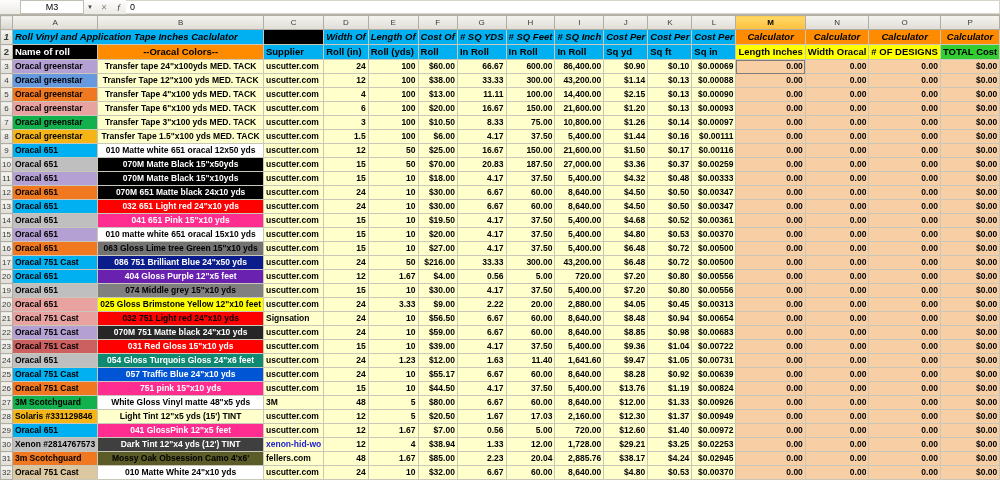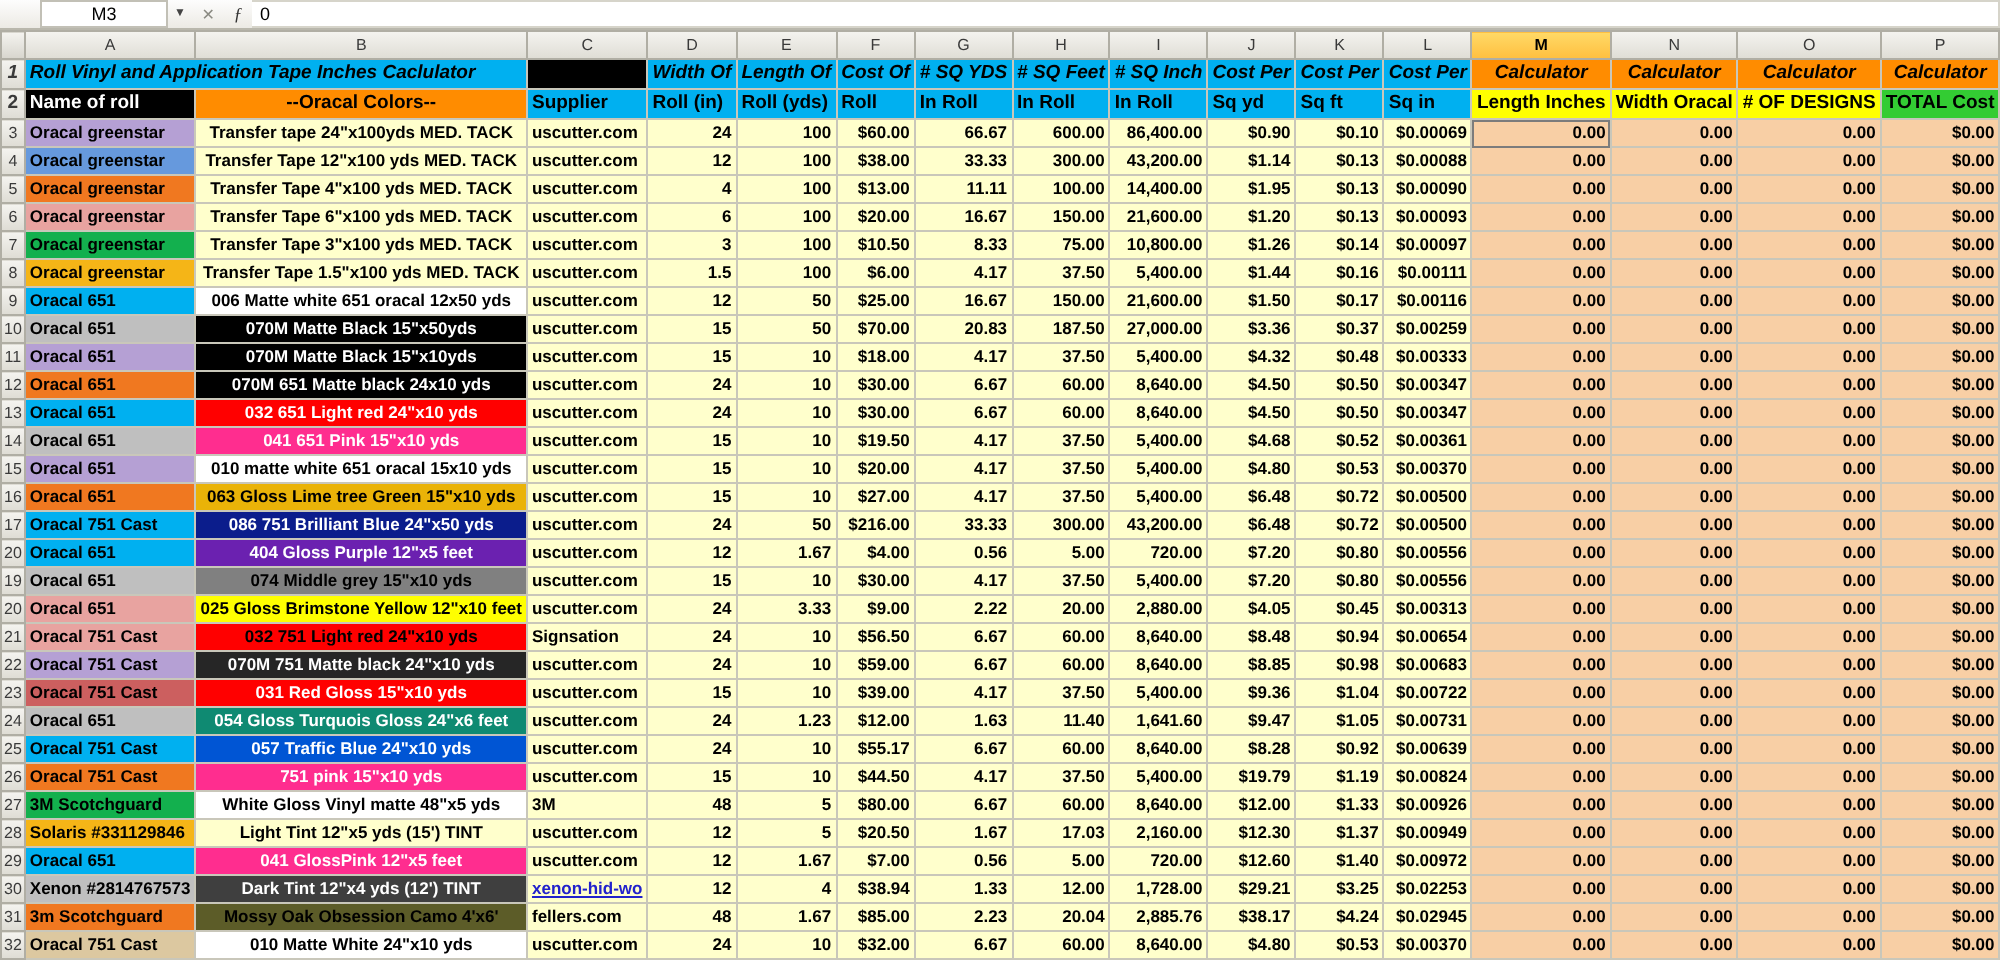--- a/index.html
+++ b/index.html
@@ -189,21 +189,21 @@
           <td class="rh">5</td>
           <td class="c bld" style="background:#f07820;color:#000000">Oracal greenstar</td>
           <td class="c bld ctr" style="background:#ffffcc;color:#000000">Transfer Tape 4"x100 yds MED. TACK</td>
           <td class="c yel bld" style="">uscutter.com</td>
           <td class="c yel num">4</td>
           <td class="c yel num">100</td>
           <td class="c yel num">$13.00</td>
           <td class="c yel num">11.11</td>
           <td class="c yel num">100.00</td>
           <td class="c yel num">14,400.00</td>
-          <td class="c yel num">$1.95</td>
+          <td class="c yel num">$2.15</td>
           <td class="c yel num">$0.13</td>
           <td class="c yel num">$0.00090</td>
           <td class="c calc-cell">0.00</td>
           <td class="c calc-cell">0.00</td>
           <td class="c calc-cell">0.00</td>
           <td class="c calc-cell">$0.00</td>
         </tr>
         <tr>
           <td class="rh">6</td>
           <td class="c bld" style="background:#e8a3a0;color:#000000">Oracal greenstar</td>
@@ -257,21 +257,21 @@
           <td class="c yel num">$0.16</td>
           <td class="c yel num">$0.00111</td>
           <td class="c calc-cell">0.00</td>
           <td class="c calc-cell">0.00</td>
           <td class="c calc-cell">0.00</td>
           <td class="c calc-cell">$0.00</td>
         </tr>
         <tr>
           <td class="rh">9</td>
           <td class="c bld" style="background:#00b0f0;color:#000000">Oracal 651</td>
-          <td class="c bld ctr" style="background:#ffffff;color:#000000">006 Matte white 651 oracal  12x50 yds</td>
+          <td class="c bld ctr" style="background:#ffffff;color:#000000">010 Matte white 651 oracal  12x50 yds</td>
           <td class="c yel bld" style="">uscutter.com</td>
           <td class="c yel num">12</td>
           <td class="c yel num">50</td>
           <td class="c yel num">$25.00</td>
           <td class="c yel num">16.67</td>
           <td class="c yel num">150.00</td>
           <td class="c yel num">21,600.00</td>
           <td class="c yel num">$1.50</td>
           <td class="c yel num">$0.17</td>
           <td class="c yel num">$0.00116</td>
@@ -390,21 +390,21 @@
           <td class="c yel num">$0.53</td>
           <td class="c yel num">$0.00370</td>
           <td class="c calc-cell">0.00</td>
           <td class="c calc-cell">0.00</td>
           <td class="c calc-cell">0.00</td>
           <td class="c calc-cell">$0.00</td>
         </tr>
         <tr>
           <td class="rh">16</td>
           <td class="c bld" style="background:#f07820;color:#000000">Oracal 651</td>
-          <td class="c bld ctr" style="background:#eab308;color:#000000">063  Gloss Lime tree Green 15"x10 yds</td>
+          <td class="c bld ctr" style="background:#737373;color:#000000">063  Gloss Lime tree Green 15"x10 yds</td>
           <td class="c yel bld" style="">uscutter.com</td>
           <td class="c yel num">15</td>
           <td class="c yel num">10</td>
           <td class="c yel num">$27.00</td>
           <td class="c yel num">4.17</td>
           <td class="c yel num">37.50</td>
           <td class="c yel num">5,400.00</td>
           <td class="c yel num">$6.48</td>
           <td class="c yel num">$0.72</td>
           <td class="c yel num">$0.00500</td>
@@ -588,21 +588,21 @@
           <td class="rh">26</td>
           <td class="c bld" style="background:#f07820;color:#000000">Oracal 751  Cast</td>
           <td class="c bld ctr" style="background:#ff2d8f;color:#ffffff">751 pink 15"x10 yds</td>
           <td class="c yel bld" style="">uscutter.com</td>
           <td class="c yel num">15</td>
           <td class="c yel num">10</td>
           <td class="c yel num">$44.50</td>
           <td class="c yel num">4.17</td>
           <td class="c yel num">37.50</td>
           <td class="c yel num">5,400.00</td>
-          <td class="c yel num">$19.79</td>
+          <td class="c yel num">$13.76</td>
           <td class="c yel num">$1.19</td>
           <td class="c yel num">$0.00824</td>
           <td class="c calc-cell">0.00</td>
           <td class="c calc-cell">0.00</td>
           <td class="c calc-cell">0.00</td>
           <td class="c calc-cell">$0.00</td>
         </tr>
         <tr>
           <td class="rh">27</td>
           <td class="c bld" style="background:#13b04e;color:#000000">3M  Scotchguard</td>
@@ -657,21 +657,21 @@
           <td class="c yel num">$0.00972</td>
           <td class="c calc-cell">0.00</td>
           <td class="c calc-cell">0.00</td>
           <td class="c calc-cell">0.00</td>
           <td class="c calc-cell">$0.00</td>
         </tr>
         <tr>
           <td class="rh">30</td>
           <td class="c bld" style="background:#bfbfbf;color:#000000">Xenon #2814767573</td>
           <td class="c bld ctr" style="background:#3f3f3f;color:#ffffff">Dark Tint 12"x4 yds (12')  TINT</td>
-          <td class="c yel bld" style="color:#2222cc;text-decoration:underline;margin-left:42px;">xenon-hid-wo</td>
+          <td class="c yel bld" style="color:#2222cc;margin-left:42px;">xenon-hid-wo</td>
           <td class="c yel num">12</td>
           <td class="c yel num">4</td>
           <td class="c yel num">$38.94</td>
           <td class="c yel num">1.33</td>
           <td class="c yel num">12.00</td>
           <td class="c yel num">1,728.00</td>
           <td class="c yel num">$29.21</td>
           <td class="c yel num">$3.25</td>
           <td class="c yel num">$0.02253</td>
           <td class="c calc-cell">0.00</td>

